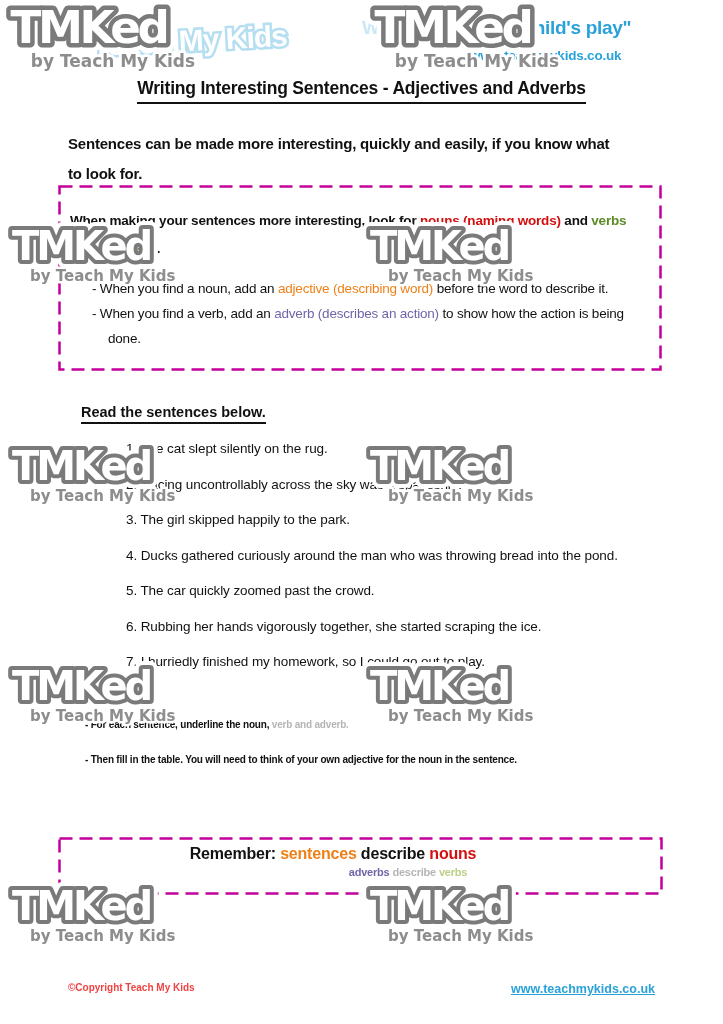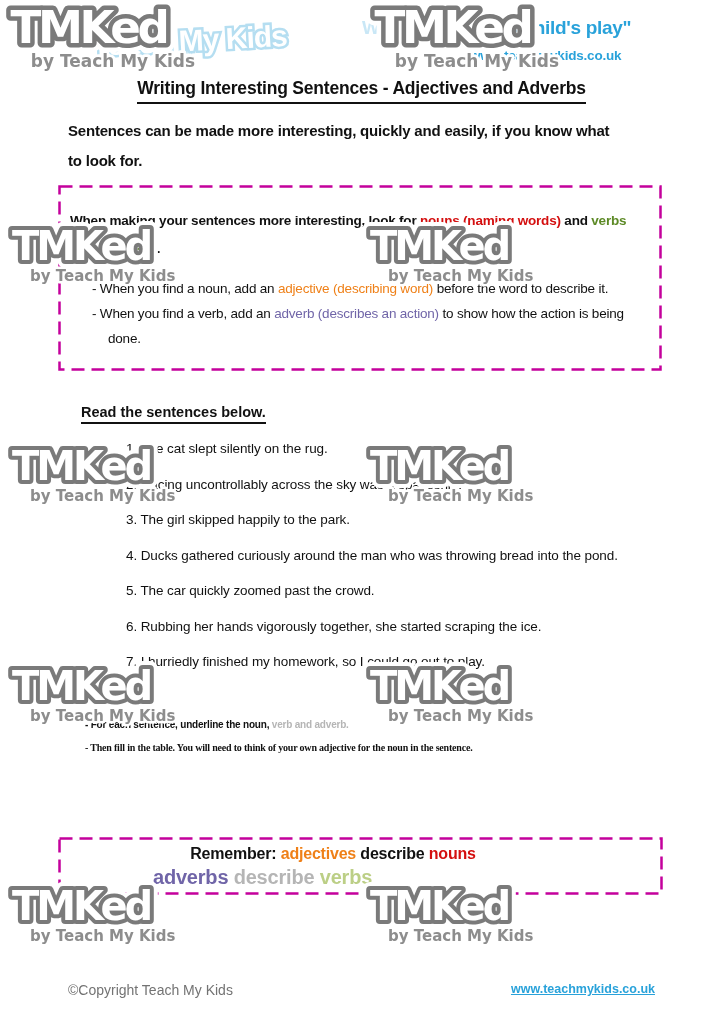--- a/index.html
+++ b/index.html
@@ -36,21 +36,21 @@
                 font-size:13.5px; font-weight:bold; color:#29a2da; letter-spacing:-0.2px; }
 
   
   .title-wrap { position:absolute; left:0; top:78px; width:723px; text-align:center; z-index:1; }
   .title-wrap span {
     display:inline-block; font-size:17.5px; font-weight:bold; letter-spacing:-0.2px;
     border-bottom:2.5px solid #111; padding-bottom:3px;
   }
 
   
-  .intro { position:absolute; left:68px; top:116px; width:548px; z-index:1;
+  .intro { position:absolute; left:68px; top:129px; width:548px; z-index:1;
            font-size:15px; font-weight:bold; line-height:30px; letter-spacing:-0.2px; }
 
   
   .info-box { position:absolute; left:58px; top:185px; width:604px; height:186px; z-index:1; }
   .info-box .border-svg { position:absolute; left:0; top:0; }
   .info-box .content { position:relative; padding:22px 22px 0 12px; }
   .ib-intro { font-size:13.5px; font-weight:bold; line-height:28px; letter-spacing:-0.2px; width:560px; }
   .ib-bullet { font-size:13.5px; line-height:25px; letter-spacing:-0.2px;
                padding-left:38px; text-indent:-16px; width:560px; }
   .ib-bullet.first { margin-top:13px; }
@@ -68,33 +68,33 @@
                        border-bottom:2px solid #111; padding-bottom:2px; }
 
   
   .sentences { position:absolute; left:78px; top:441px; width:625px; z-index:1;margin-left:48px; }
   .sentence  { font-size:13.5px; letter-spacing:-0.1px; margin-bottom:20.5px; line-height:15px; }
 
   
   .instructions { position:absolute; left:85px; top:716px; width:600px; z-index:1;
                   font-size:10px; font-weight:bold; letter-spacing:-0.2px; }
   .instr-1 { line-height:18px; }
-  .instr-2 { line-height:28px; padding-left:16px; text-indent:-16px;font-family:Liberation Serif, serif; }
+  .instr-2 { margin-top:9px; line-height:34px; padding-left:16px; text-indent:-16px; }
 
   
   .remember-box { position:absolute; left:58px; top:837px; width:605px; height:58px; z-index:1; }
   .remember-box .border-svg { position:absolute; left:0; top:0; }
   .rem-line1 { position:relative; margin-top:8px; text-align:center; padding-right:55px;
                font-size:16px; font-weight:bold; letter-spacing:-0.2px; }
-  .rem-line2 { position:relative; margin-top:3px; text-align:left; padding-left:95px;
-               font-size:20px; font-weight:bold; letter-spacing:-0.2px; }
+  .rem-line2 { position:relative; margin-top:3px; text-align:center; padding-left:95px;
+               font-size:11px; font-weight:bold; letter-spacing:-0.2px; }
 
   
   .footer-copy { position:absolute; left:68px; top:982px; z-index:1;
-                 font-size:14px; font-weight:normal; color:#737373; }
+                 font-size:10px; font-weight:bold; color:#ef4444; }
   .footer-url  { position:absolute; right:68px; top:982px; z-index:1;
                  font-size:12.5px; font-weight:bold; color:#29a2da;
                  text-decoration:underline; cursor:pointer; }
 </style>
 </head>
 <body>
 
 <div class="page">
 
   <div class="ghost-logo">Teach My Kids</div>
@@ -146,21 +146,21 @@
       <span>- For each sentence, underline the noun,</span><span class="faded-gray"> verb and adverb.</span>
     </div>
     <div class="instr-2">- Then fill in the table.  You will need to think of your own adjective for the noun in the sentence.</div>
   </div>
 
   <div class="remember-box">
     <svg class="border-svg" width="605" height="58">
       <rect x="1.5" y="1.5" width="602" height="55" fill="none" stroke="#c4009c" stroke-width="2.5" stroke-dasharray="13 7"></rect>
     </svg>
     <div class="rem-line1">
-      <span>Remember: </span><span class="orange">adjectives</span><span> describe </span><span class="red">nouns</span>
+      <span>Remember: </span><span class="orange">sentences</span><span> describe </span><span class="red">nouns</span>
     </div>
     <div class="rem-line2">
       <span class="purple">adverbs</span><span class="faded-gray"> describe </span><span class="faded-green">verbs</span>
     </div>
   </div>
 
   <div class="footer-copy">©Copyright Teach My Kids</div>
   <div class="footer-url">www.teachmykids.co.uk</div>
 
   <div class="wm lg" style="left:6px; top:-4px;">

